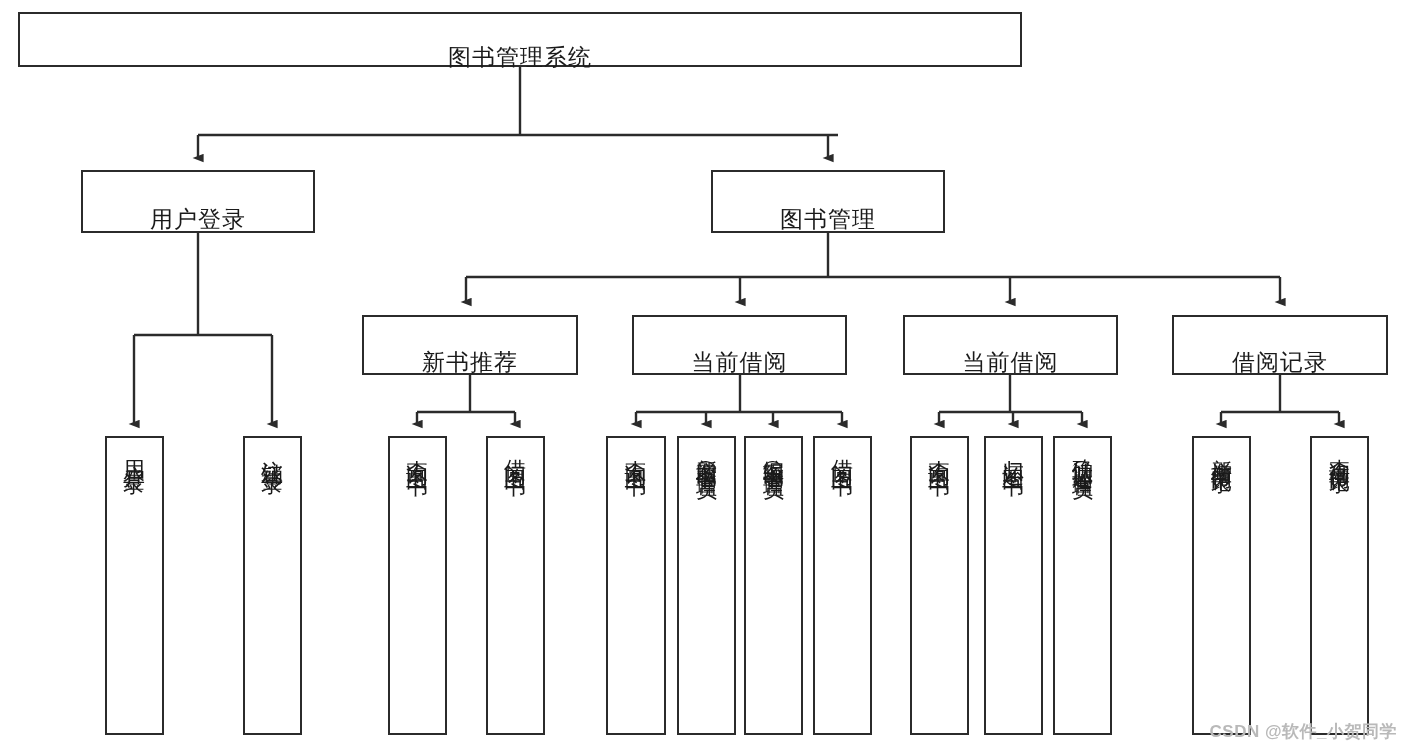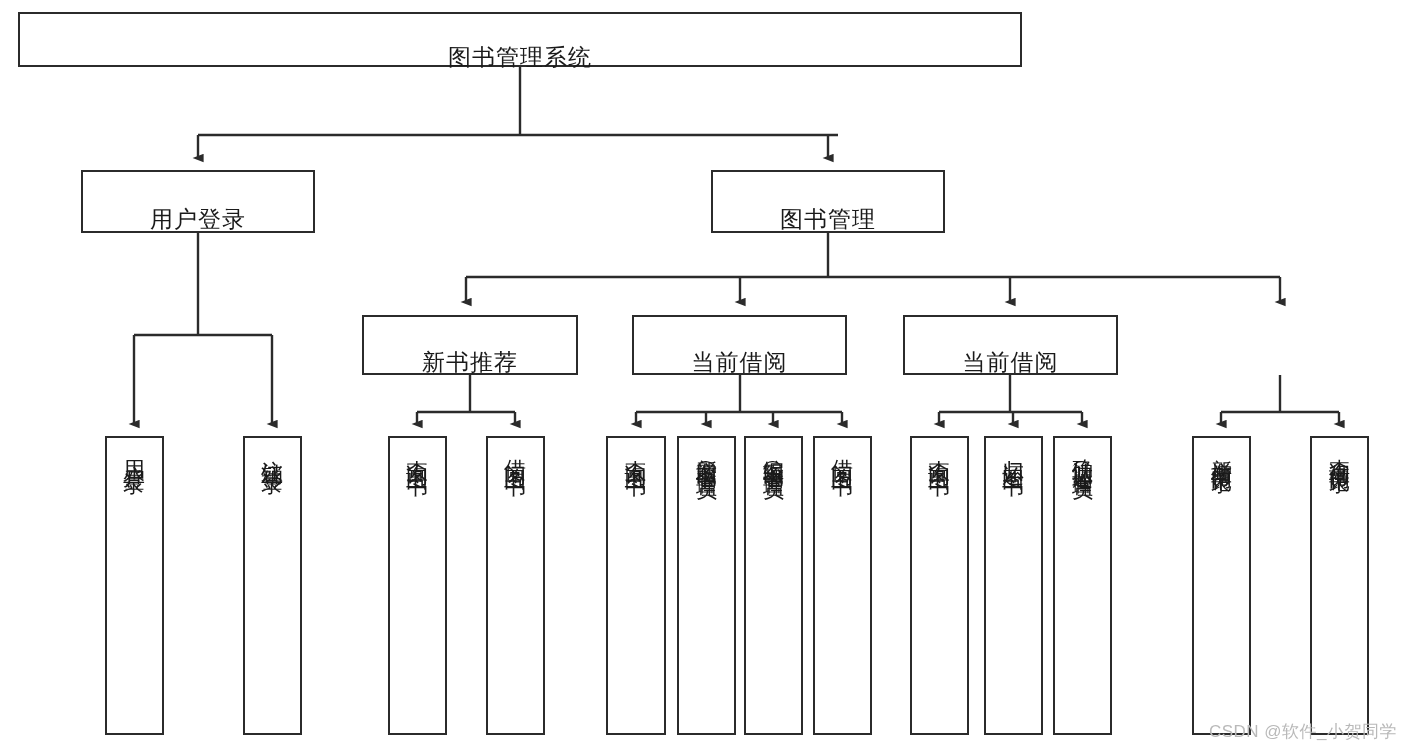--- a/index.html
+++ b/index.html
@@ -47,20 +47,21 @@
   .v-node.tall .lbl{font-size:21px;letter-spacing:3px;}
 
   .watermark{
     position:absolute;
     right:8px;bottom:4px;
     font-size:17px;
     color:#b9b9b9;
     letter-spacing:0.5px;
     white-space:nowrap;
     pointer-events:none;
+    font-weight:bold;
   }
 </style>
 </head>
 <body>
 
 <div id="stage">
 
   <svg id="wires" viewBox="0 0 1405 747" xmlns="http://www.w3.org/2000/svg">
     <defs>
       <marker id="arw" markerWidth="12" markerHeight="12" refX="4.4" refY="5.6" orient="auto" markerUnits="userSpaceOnUse">
@@ -125,20 +126,23 @@
 
   <div class="node h-node" style="left:362px;top:315px;width:216px;height:60px;">
     <span class="lbl">新书推荐</span>
   </div>
   <div class="node h-node" style="left:632px;top:315px;width:215px;height:60px;">
     <span class="lbl">当前借阅</span>
   </div>
   <div class="node h-node" style="left:903px;top:315px;width:215px;height:60px;">
     <span class="lbl">当前借阅</span>
   </div>
+  <div class="node h-node" style="left:1172px;top:315px;width:216px;height:60px;">
+    <span class="lbl">借阅记录</span>
+  </div>
 
   <div class="node v-node" style="left:105px;top:436px;width:59px;height:299px;">
     <span class="lbl">用户登录</span>
   </div>
   <div class="node v-node" style="left:243px;top:436px;width:59px;height:299px;">
     <span class="lbl">注销登录</span>
   </div>
 
   <div class="node v-node" style="left:388px;top:436px;width:59px;height:299px;">
     <span class="lbl">查询图书</span>

